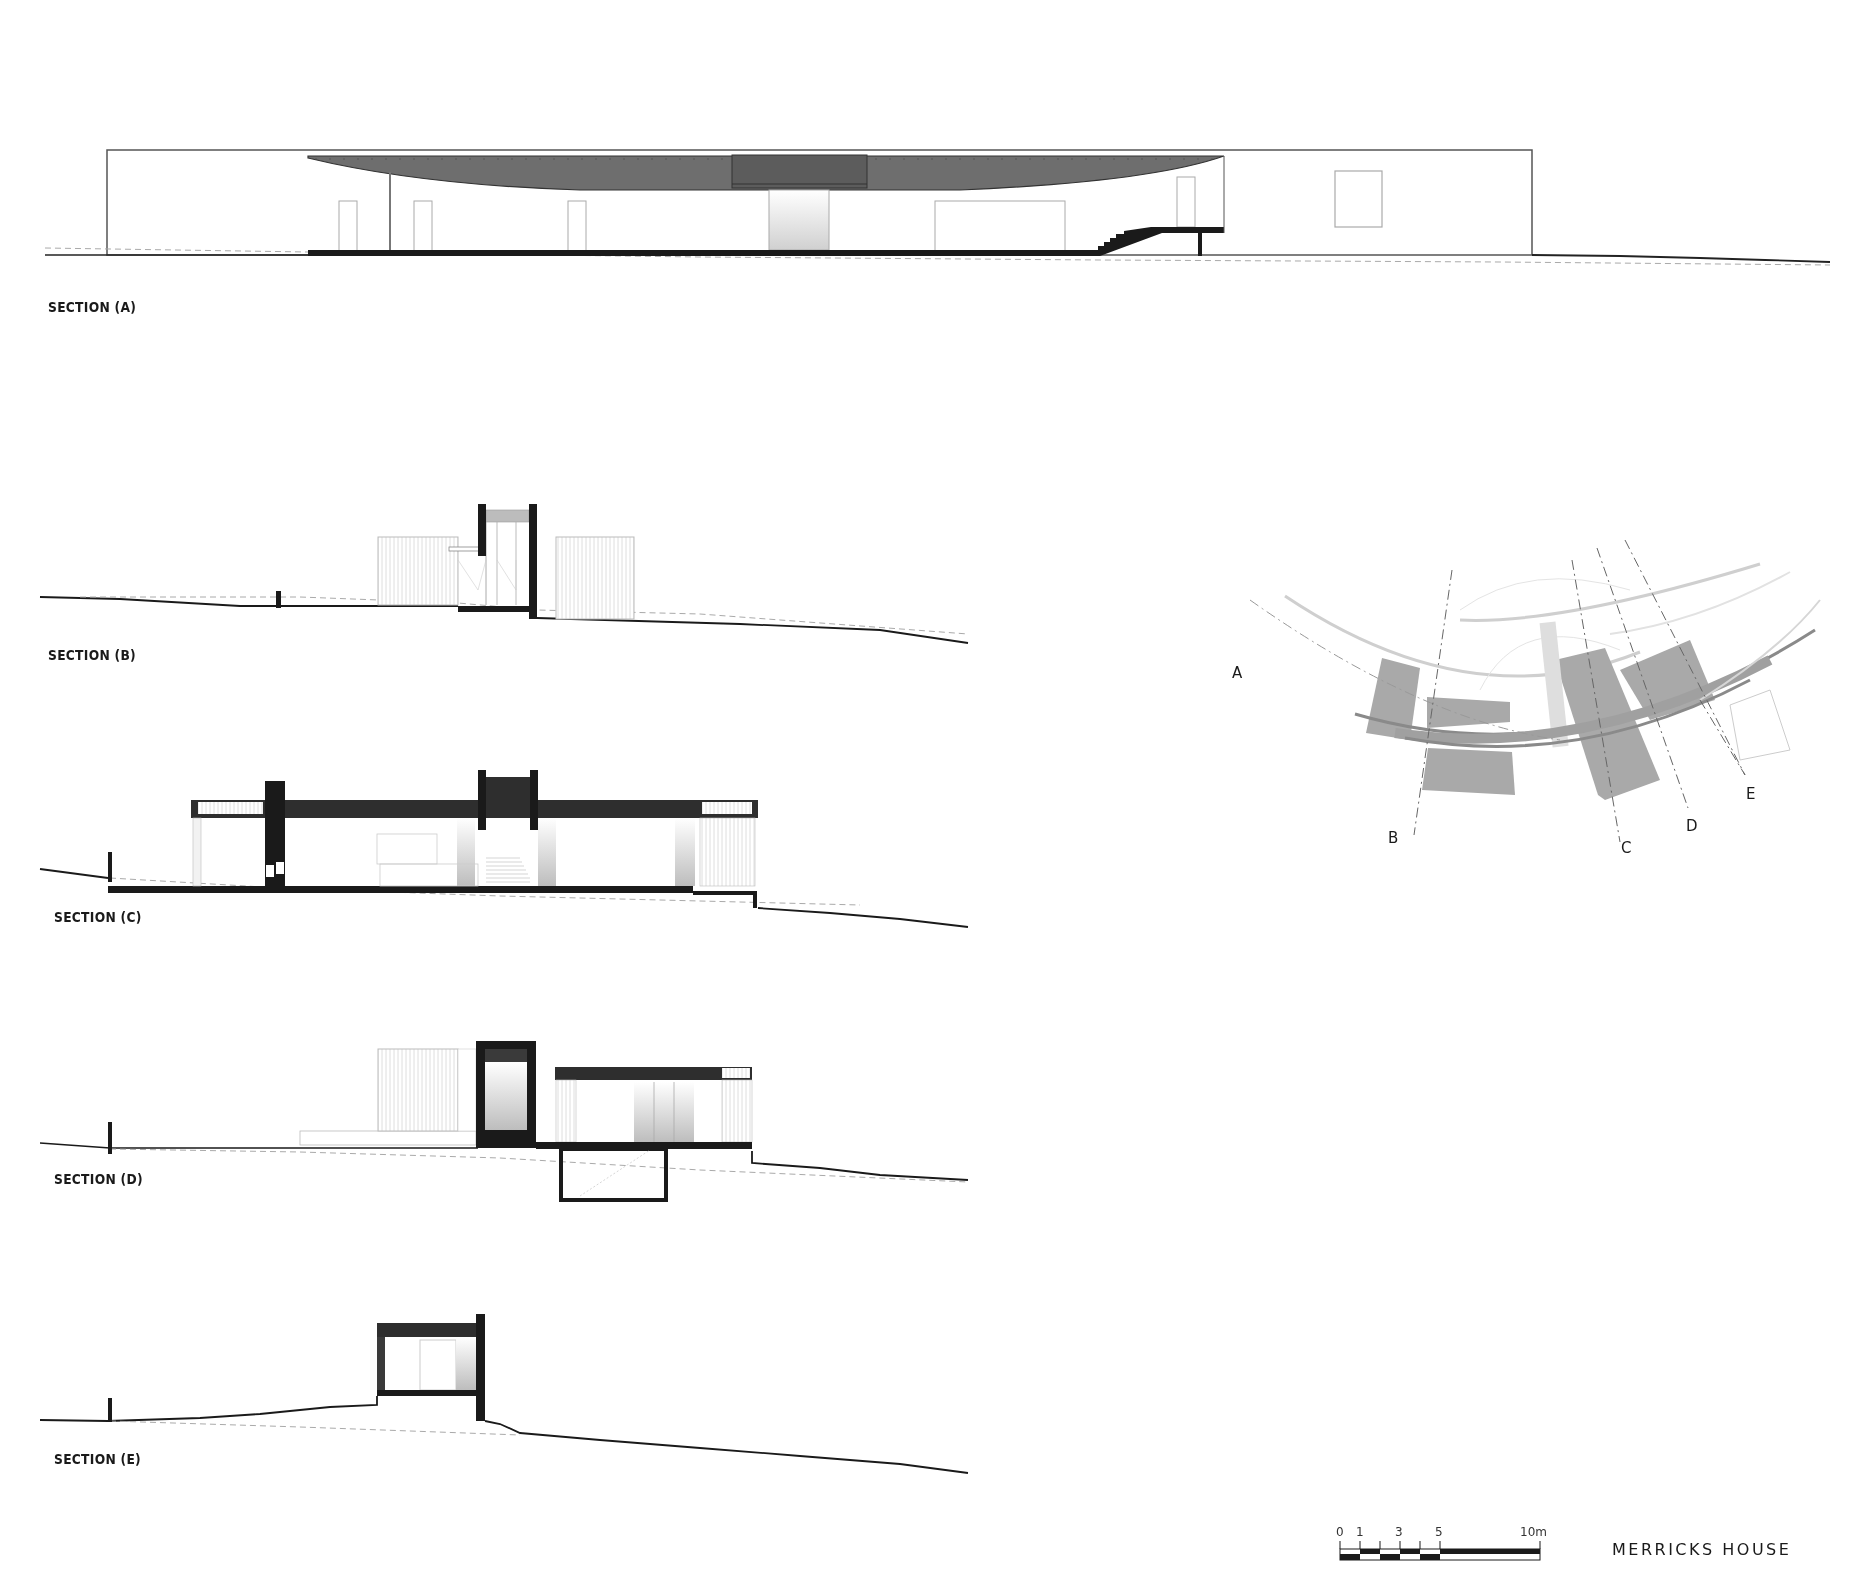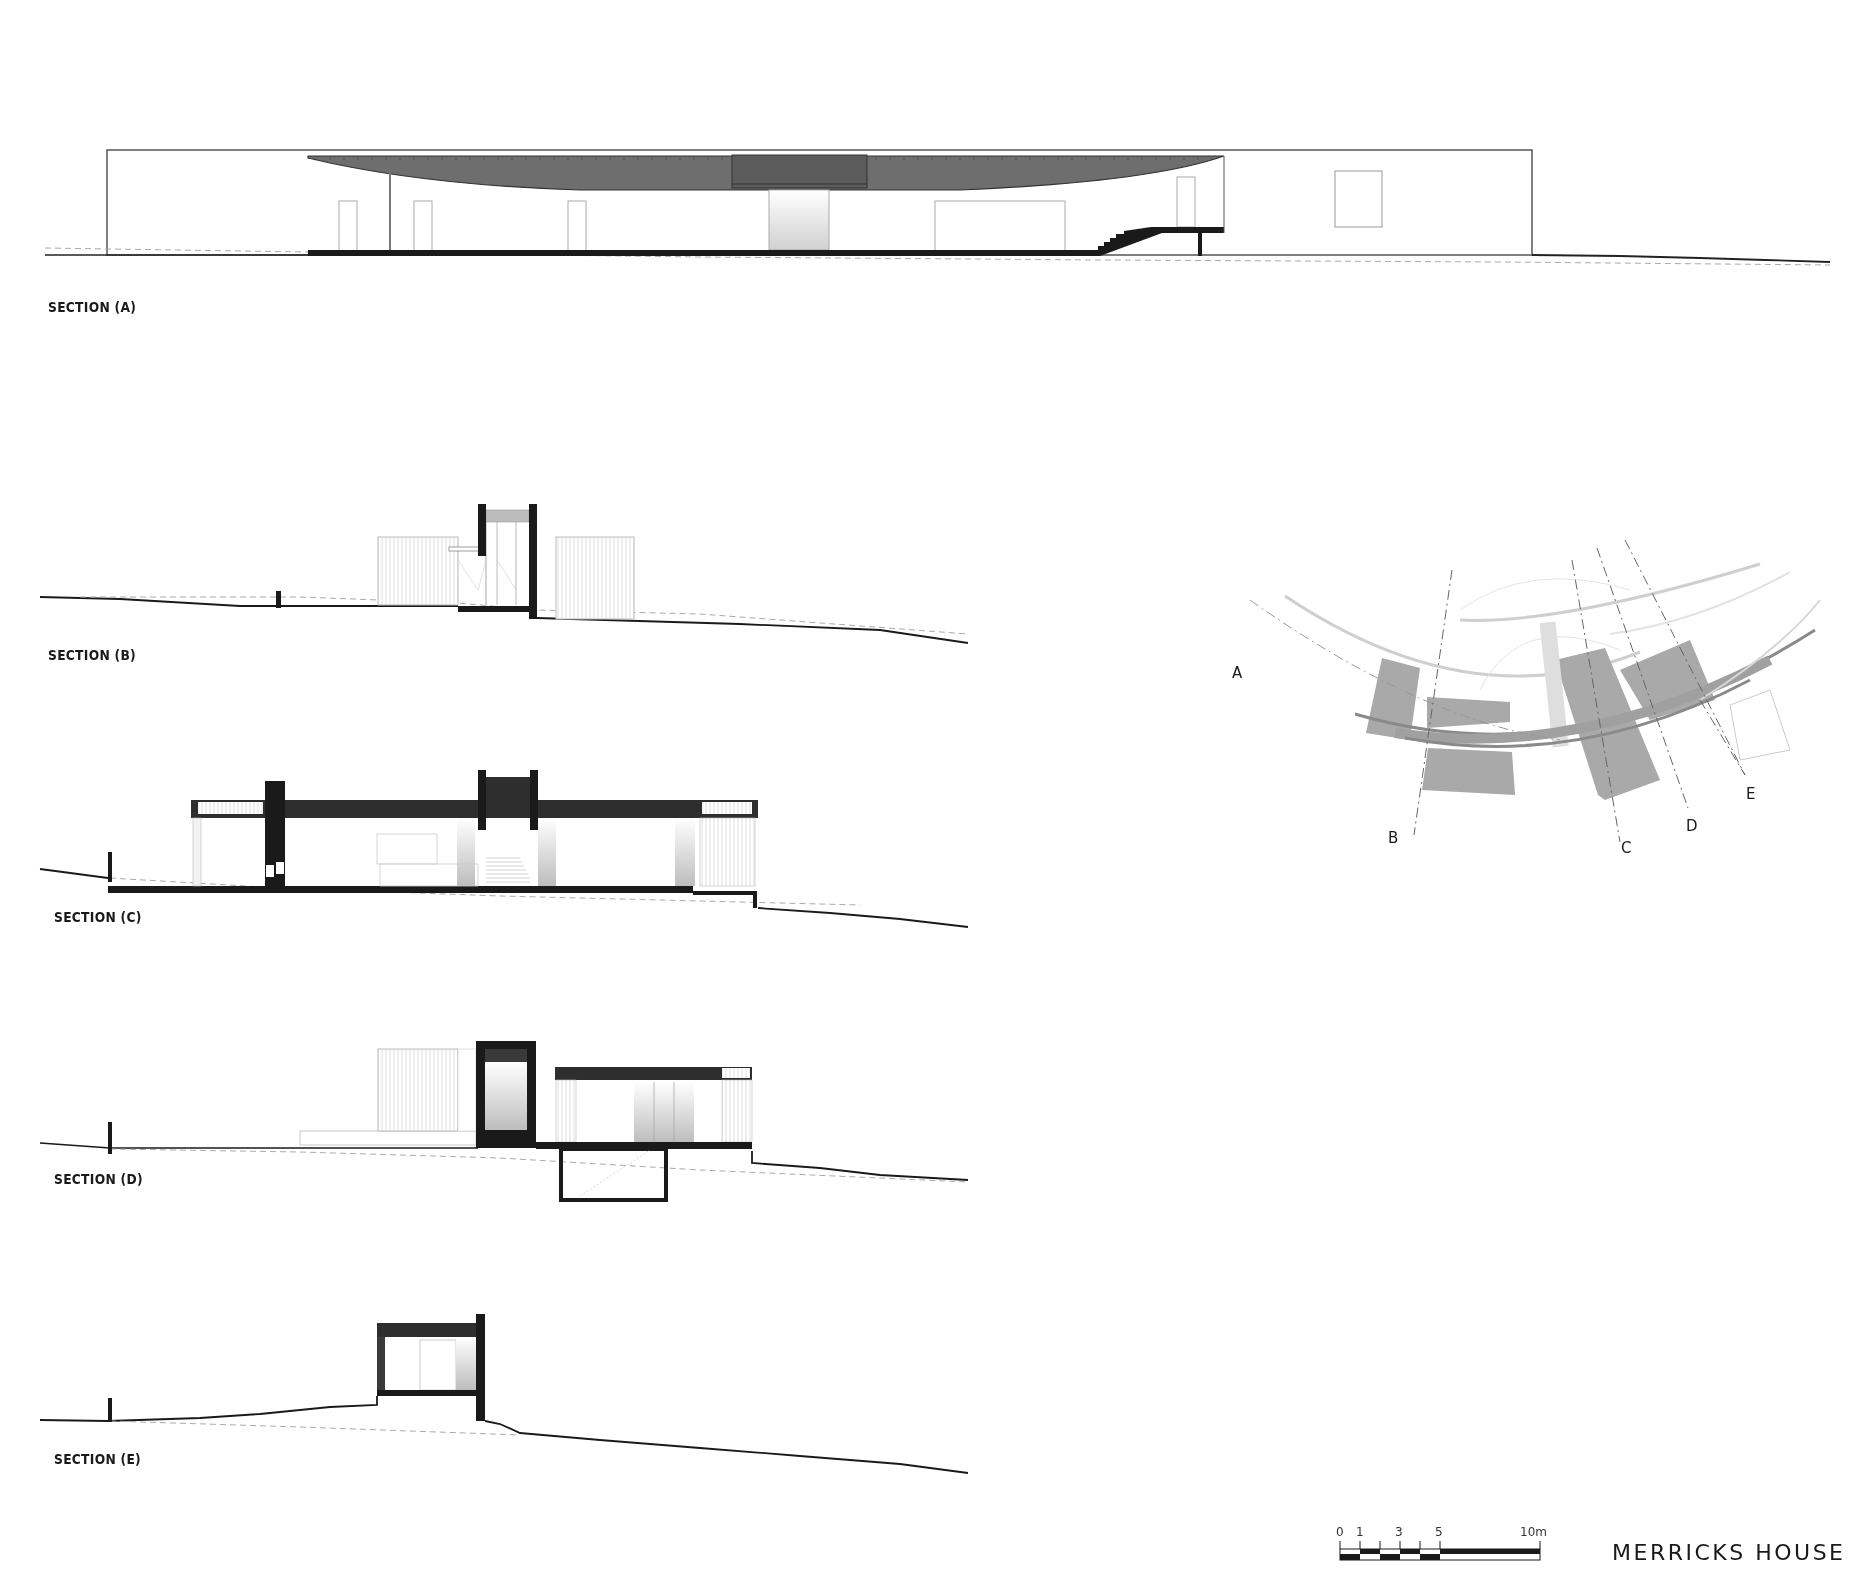--- a/index.html
+++ b/index.html
@@ -5,21 +5,21 @@
     html, body { margin: 0; padding: 0; background: #ffffff; }
     body { width: 1869px; height: 1579px; position: relative; overflow: hidden;
            font-family: "DejaVu Sans", sans-serif; }
     #drawing { position: absolute; left: 0; top: 0; width: 1869px; height: 1579px; }
     .label { position: absolute; font-family: "DejaVu Sans", sans-serif; font-weight: bold;
              font-size: 14px; letter-spacing: 0.3px; color: #1a1a1a; transform: scaleX(0.88);
              transform-origin: left top; white-space: nowrap; }
     .cut-label { position: absolute; font-family: "DejaVu Sans", sans-serif; font-size: 15px;
                  color: #1a1a1a; }
     .title { position: absolute; left: 1612px; top: 1540px; font-family: "DejaVu Sans", sans-serif;
-             font-size: 22px; letter-spacing: 2.5px; color: #1a1a1a; font-weight: normal; }
+             font-size: 16px; letter-spacing: 2.5px; color: #1a1a1a; font-weight: normal; }
     .scale-num { position: absolute; font-family: "DejaVu Sans", sans-serif; font-size: 12px; color: #333; }
   </style>
 </head>
 <body>
 
 <svg id="drawing" width="1869" height="1579" viewBox="0 0 1869 1579" xmlns="http://www.w3.org/2000/svg">
 
   <g>
 
     <rect x="107" y="150" width="1425" height="105" fill="none" stroke="#555" stroke-width="1.5"></rect>

